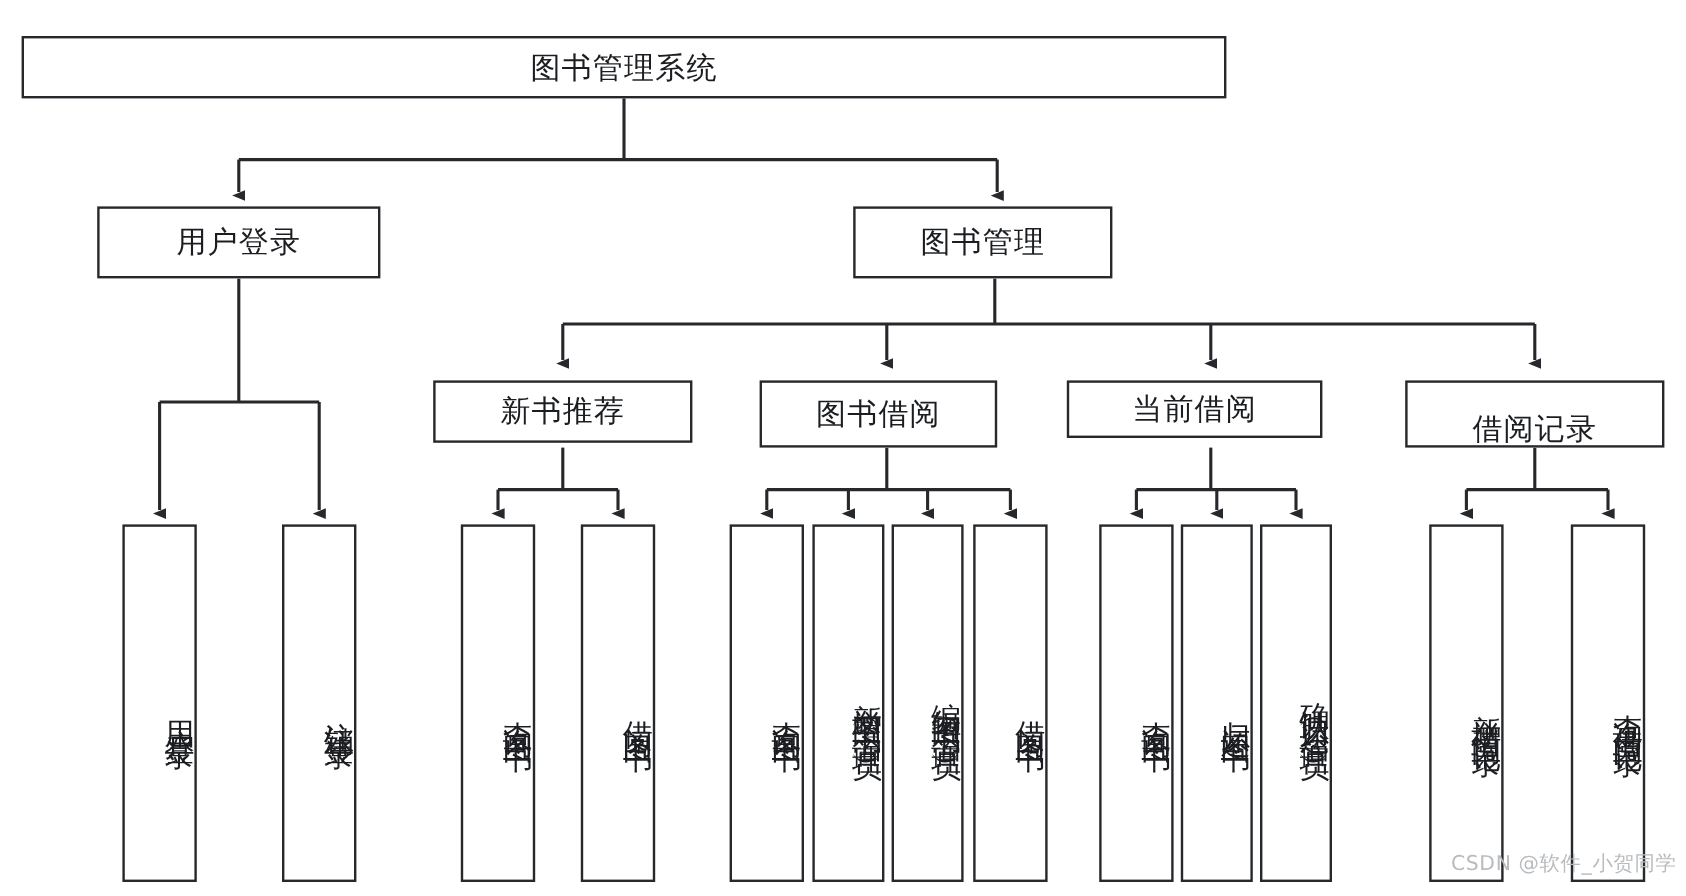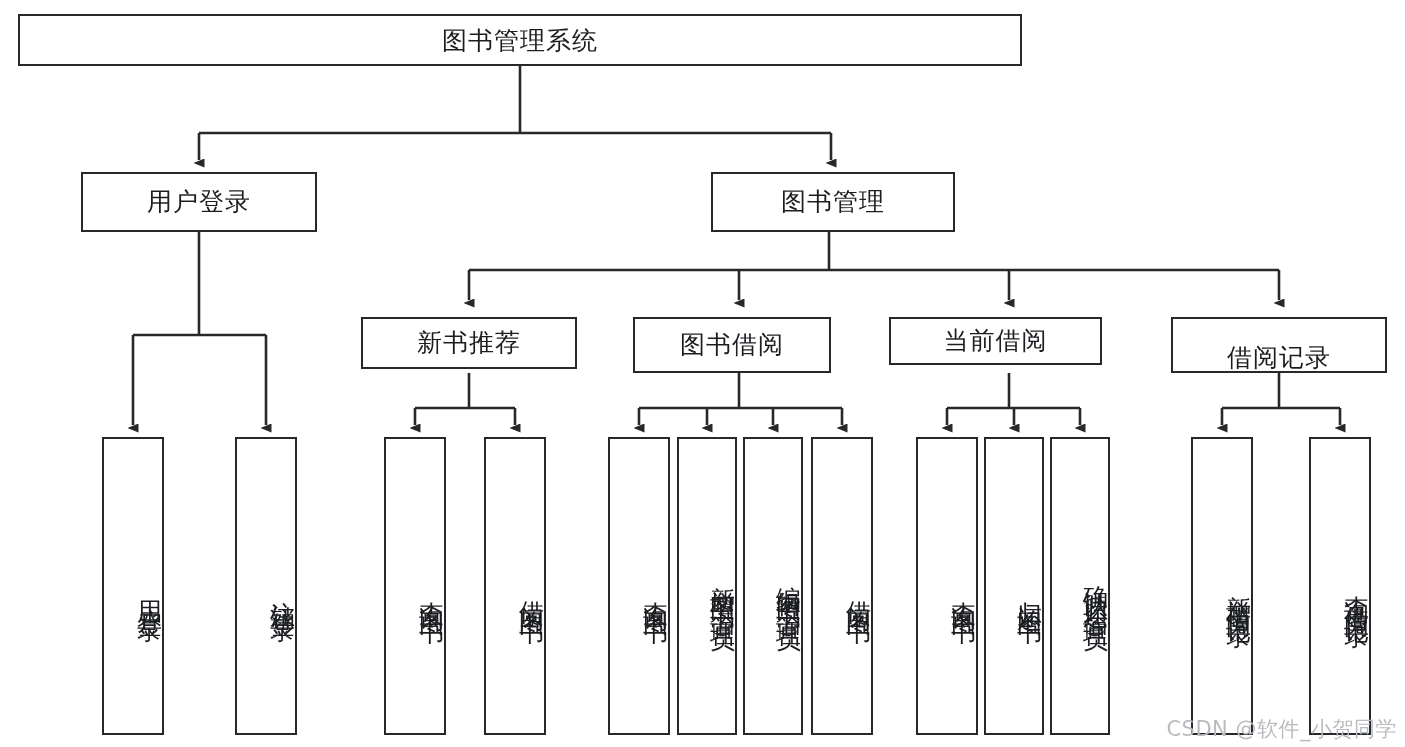--- a/index.html
+++ b/index.html
@@ -38,41 +38,42 @@
   }
   .node-h {
     font-size: 25px;
     letter-spacing: 1px;
     line-height: 1.1;
     white-space: nowrap;
   }
   .node-root {
     font-size: 25px;
     letter-spacing: 1px;
+    margin-top: 16px;
   }
   .node-v {
     writing-mode: vertical-rl;
     text-orientation: upright;
     align-items: flex-start;
     justify-content: center;
     padding-top: 14px;
     font-size: 25px;
     letter-spacing: 6px;
     line-height: 1;
   }
   .node-v .vtext {
     writing-mode: vertical-rl;
     text-orientation: upright;
     display: block;
   }
   .watermark {
     position: absolute;
     right: 8px;
-    bottom: 4px;
-    font-size: 21px;
+    bottom: 16px;
+    font-size: 17px;
     color: #b9bcbf;
     white-space: nowrap;
     letter-spacing: 0.5px;
   }
 </style>
 </head>
 <body>
 
 <div id="canvas">
 
@@ -128,21 +129,21 @@
     </g>
   </svg>
 
   <div class="node node-root" style="left:18px; top:14px; width:1004px; height:52px;">
     <span>图书管理系统</span>
   </div>
 
   <div class="node node-h" style="left:81px; top:172px; width:236px; height:60px;">
     <span>用户登录</span>
   </div>
-  <div class="node node-h" style="left:711px; top:172px; width:244px; height:60px;">
+  <div class="node node-h" style="left:711px; top:172px; width:216px; height:60px;">
     <span>图书管理</span>
   </div>
 
   <div class="node node-h" style="left:361px; top:317px; width:216px; height:52px;">
     <span>新书推荐</span>
   </div>
   <div class="node node-h" style="left:633px; top:317px; width:198px; height:56px;">
     <span>图书借阅</span>
   </div>
   <div class="node node-h" style="left:889px; top:317px; width:213px; height:48px;">

